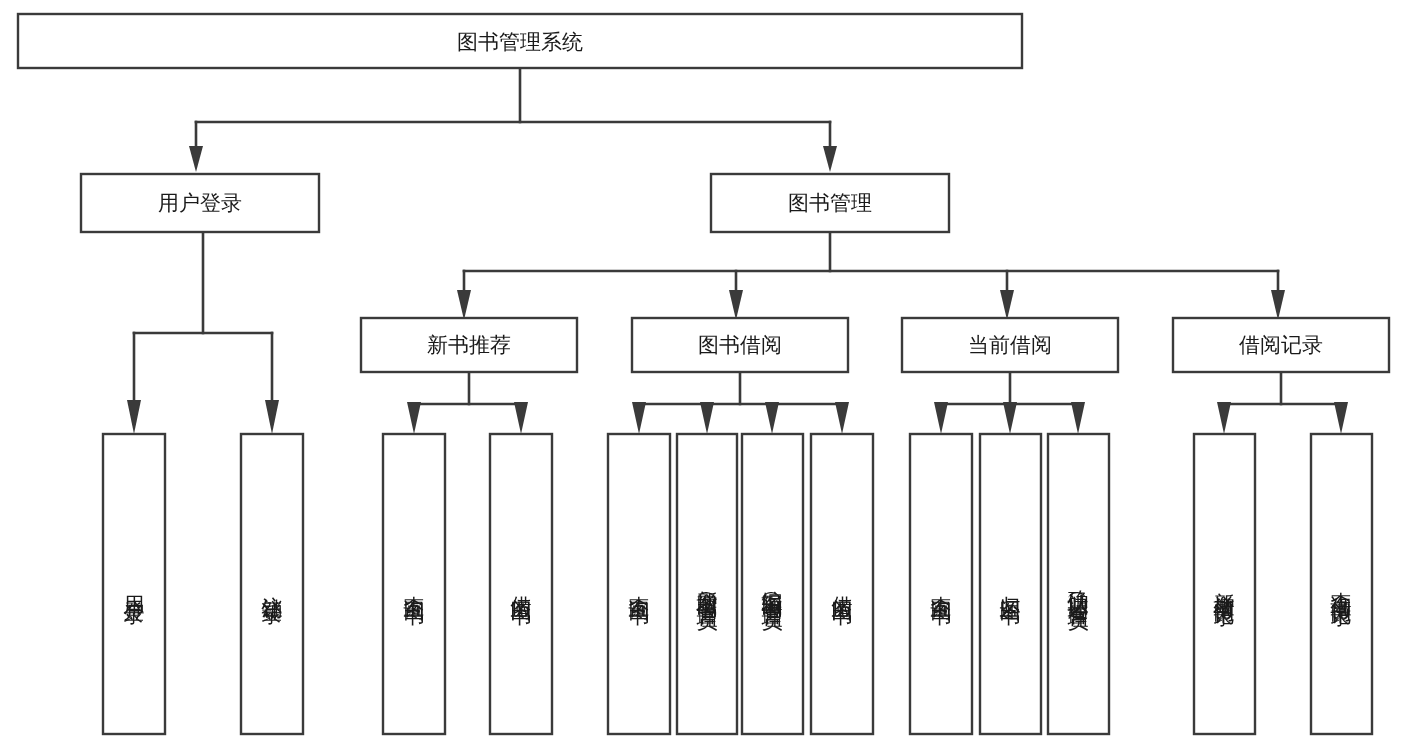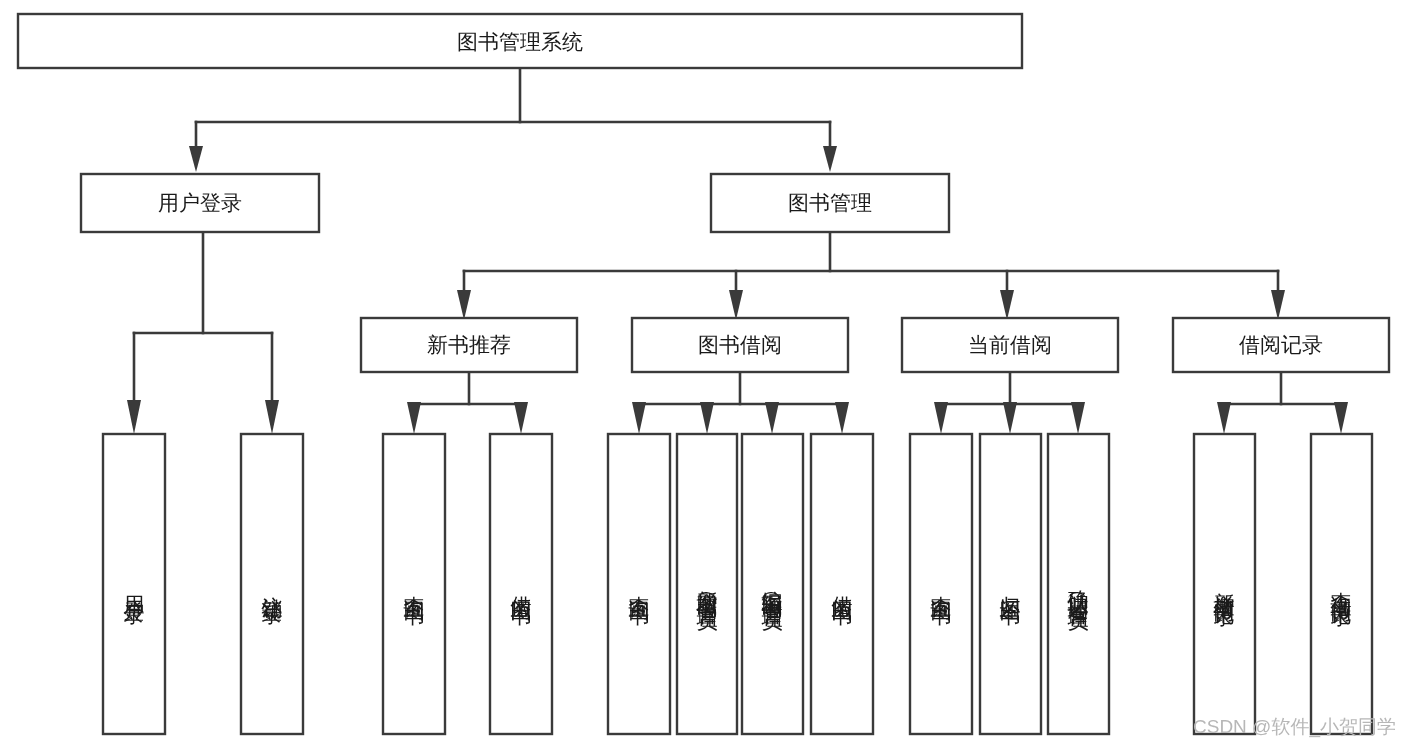--- a/index.html
+++ b/index.html
@@ -191,14 +191,13 @@
   <div class="leaf-label" style="left:772px;top:444px;height:285px;">编辑图书（管理员）</div>
   <div class="leaf-label" style="left:842px;top:505px;height:160px;">借阅图书</div>
 
   <div class="leaf-label" style="left:941px;top:505px;height:160px;">查询图书</div>
   <div class="leaf-label" style="left:1010px;top:505px;height:160px;">归还图书</div>
   <div class="leaf-label" style="left:1078px;top:444px;height:285px;">确认归还（管理员）</div>
 
   <div class="leaf-label" style="left:1224px;top:474px;height:220px;">新增借阅记录</div>
   <div class="leaf-label" style="left:1341px;top:474px;height:220px;">查询借阅记录</div>
 
-  <div class="watermark" style="left:1193px;top:714px;">CSDN @软件_小贺同学</div>
 </div>
 
 </body></html>

